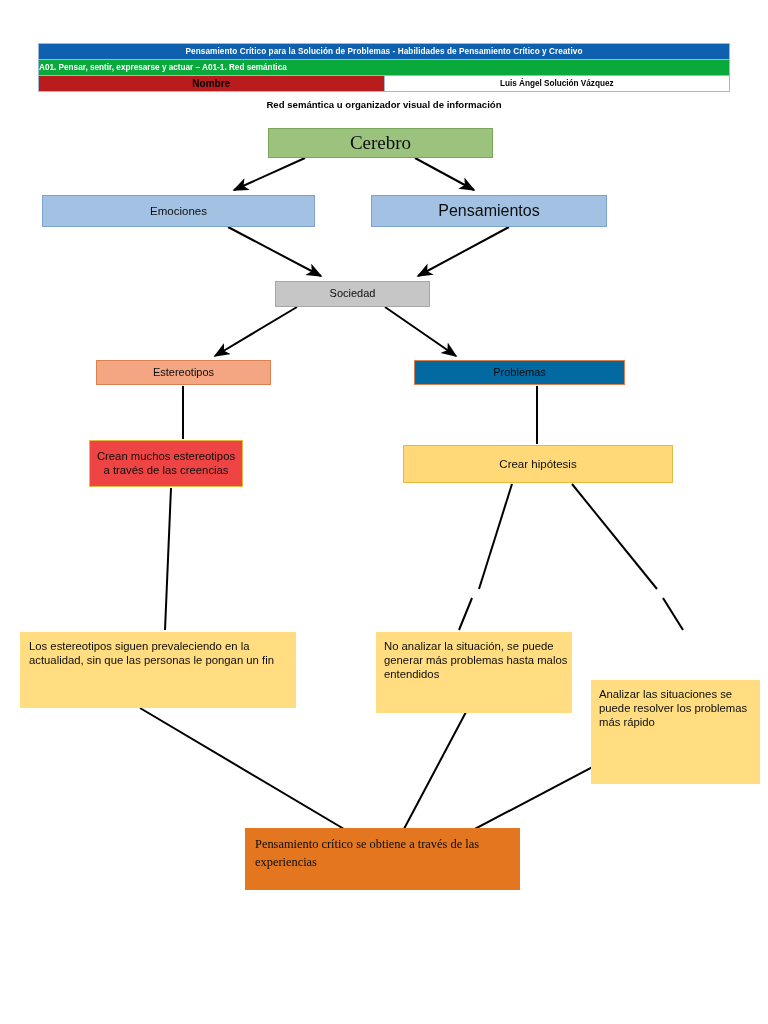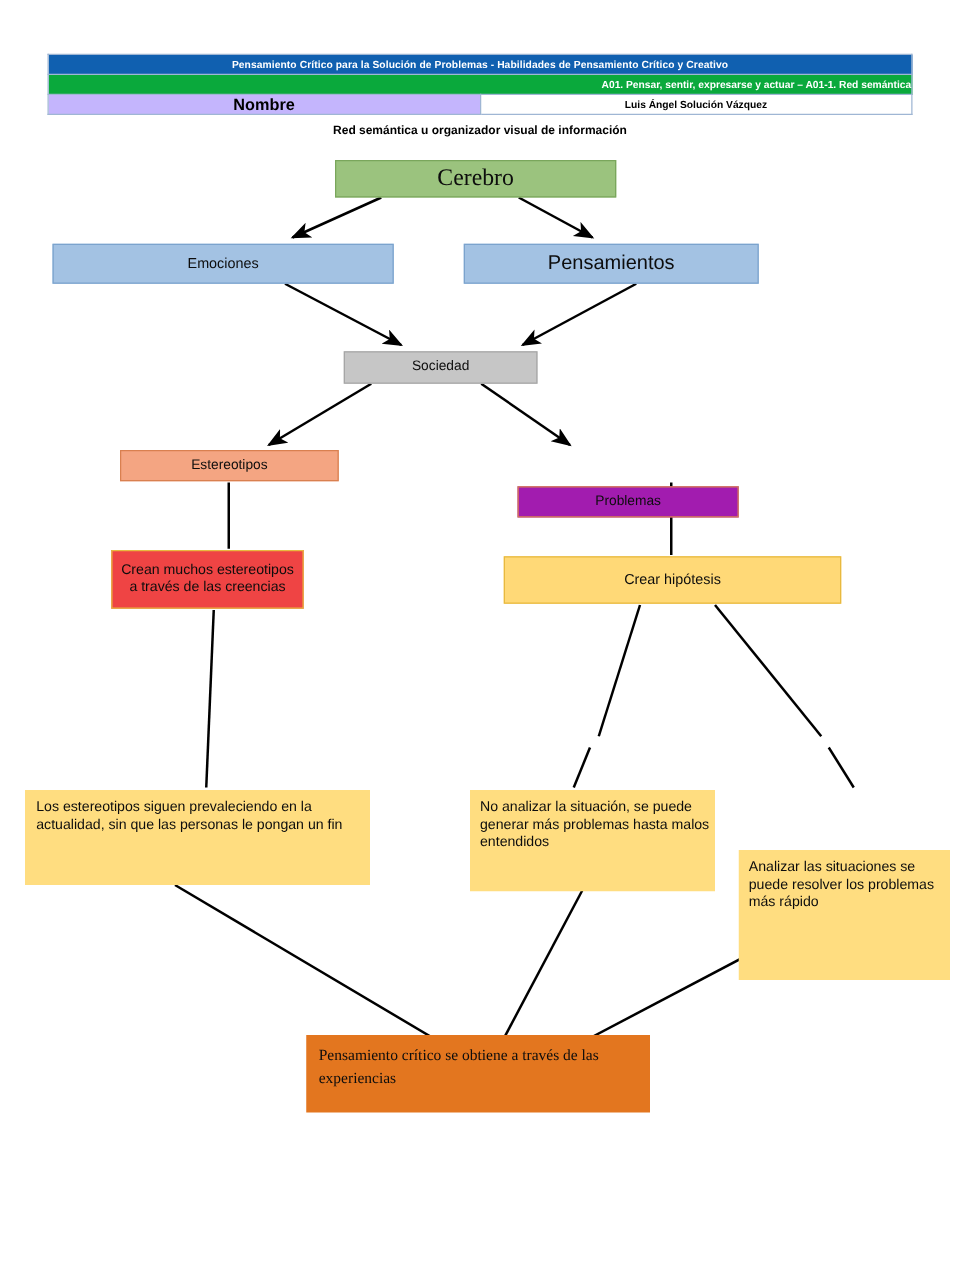--- a/index.html
+++ b/index.html
@@ -39,28 +39,28 @@
     font-weight: bold;
     text-align: center;
     letter-spacing: 0.01em;
     border-color: #1060b0;
   }
   .hdr-sub-row td {
     background: #0aa93c;
     color: #ffffff;
     font-size: 8.2px;
     font-weight: bold;
-    text-align: right;
+    text-align: left;
     border-color: #0aa93c;
     margin-top: 14px;
   }
   .hdr-name-row td.lbl {
-    background: #c4b5fd;
+    background: #b91c1c;
     color: #000000;
-    font-size: 13px;
+    font-size: 10px;
     font-weight: bold;
     text-align: center;
     width: 52px;
   }
   .hdr-name-row td.val {
     background: #ffffff;
     color: #000000;
     font-size: 8.2px;
     font-weight: bold;
     text-align: center;
@@ -130,25 +130,24 @@
     border: 1px solid #a6a6a6;
     font-size: 11px;
   }
   .n-estereotipos {
     left: 96px; top: 360px; width: 175px; height: 25px;
     background: #f4a582;
     border: 1px solid #d98050;
     font-size: 11px;
   }
   .n-problemas {
-    left: 414px; top: 360px; width: 177px; height: 25px;
-    background: #a21caf;
+    left: 414px; top: 360px; width: 211px; height: 25px;
+    background: #0369a1;
     border: 1px solid #d98050;
     font-size: 11px;
-    margin-top: 29px;
   }
   .n-crean {
     left: 89px; top: 440px; width: 154px; height: 47px;
     background: #ef4444;
     border: 1px solid #e8b93f;
     font-size: 11.3px;
     padding: 3px 6px;
   }
   .n-hipotesis {
     left: 403px; top: 445px; width: 270px; height: 38px;

